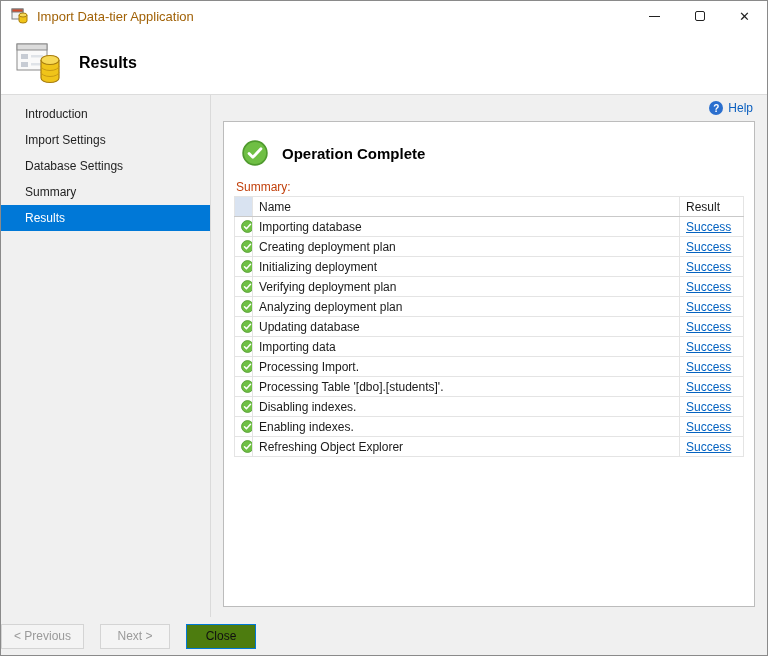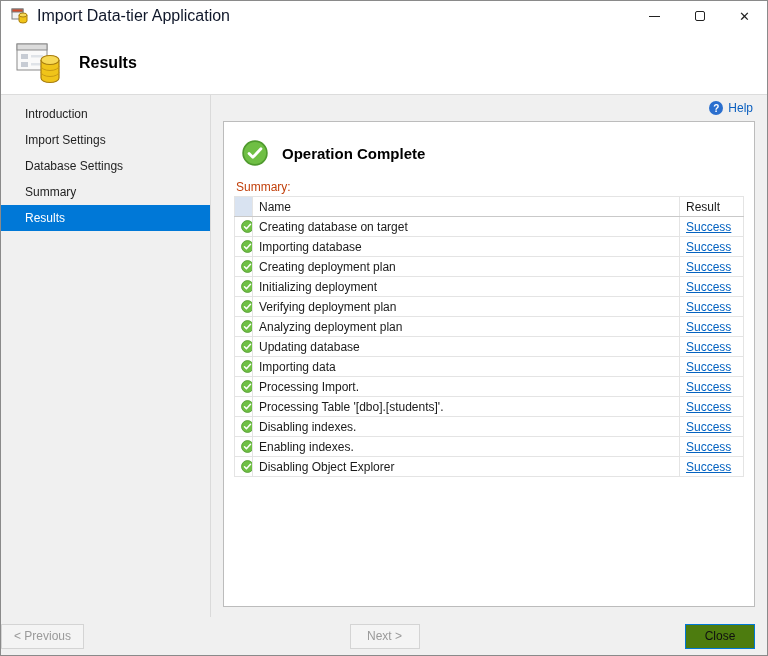--- a/index.html
+++ b/index.html
@@ -14,21 +14,21 @@
   }
 
   
   .titlebar {
     height: 30px; flex: 0 0 30px;
     background: #ffffff;
     display: flex; align-items: center;
     padding-left: 10px;
   }
   .titlebar .app-icon { width: 18px; height: 18px; margin-right: 8px; }
-  .titlebar .title { font-size: 16px; color: #0f172a; }
+  .titlebar .title { font-size: 13px; color: #a16207; }
   .win-controls { margin-left: auto; display: flex; height: 100%; }
   .win-btn {
     width: 45px; height: 100%;
     display: flex; align-items: center; justify-content: center;
     background: transparent; border: none; cursor: default;
     color: #222; font-size: 12px;
   }
   .min-glyph { display: inline-block; width: 11px; height: 1px; background: #222; }
   .max-glyph { display: inline-block; width: 10px; height: 10px; border: 1px solid #222; border-radius: 2px; }
   .close-glyph { font-size: 13px; line-height: 1; }
@@ -116,21 +116,21 @@
   .col-icon { width: 18px; }
   .col-result { width: 64px; }
   .icon-cell { padding: 1px 2px 0 3px; }
   .row-check { width: 13px; height: 13px; display: block; }
   .success-link { color: #0563c1; text-decoration: underline; cursor: pointer; }
 
   
   .footer {
     height: 38px; flex: 0 0 38px;
     background: #f0f0f0;
-    display: flex; align-items: center; justify-content: space-between;
+    display: flex; align-items: center; justify-content: flex-start;
     gap: 16px; padding-right: 12px;
   }
   .btn {
     height: 25px; min-width: 70px;
     padding: 0 12px;
     font-size: 12px; font-family: inherit;
     border: 1px solid #d4d4d4;
     background: #f4f4f4;
     color: #9a9a9a;
     cursor: default;
@@ -223,30 +223,20 @@
             </tr>
           </thead>
           <tbody>
               <tr>
     <td class="icon-cell">
       <svg class="row-check" viewBox="0 0 24 24" aria-hidden="true">
         <circle cx="12" cy="12" r="11" fill="#6fbf44" stroke="#4f9a2e" stroke-width="1.5"></circle>
         <path d="M6.5 12.5 L10 16 L17.5 8" fill="none" stroke="#ffffff" stroke-width="2.8" stroke-linecap="round" stroke-linejoin="round"></path>
       </svg>
     </td>
-    <td class="name-cell">Creating database on target</td>
-    <td class="result-cell"><a class="success-link">Success</a></td>
-  </tr>
-              <tr>
-    <td class="icon-cell">
-      <svg class="row-check" viewBox="0 0 24 24" aria-hidden="true">
-        <circle cx="12" cy="12" r="11" fill="#6fbf44" stroke="#4f9a2e" stroke-width="1.5"></circle>
-        <path d="M6.5 12.5 L10 16 L17.5 8" fill="none" stroke="#ffffff" stroke-width="2.8" stroke-linecap="round" stroke-linejoin="round"></path>
-      </svg>
-    </td>
     <td class="name-cell">Importing database</td>
     <td class="result-cell"><a class="success-link">Success</a></td>
   </tr>
               <tr>
     <td class="icon-cell">
       <svg class="row-check" viewBox="0 0 24 24" aria-hidden="true">
         <circle cx="12" cy="12" r="11" fill="#6fbf44" stroke="#4f9a2e" stroke-width="1.5"></circle>
         <path d="M6.5 12.5 L10 16 L17.5 8" fill="none" stroke="#ffffff" stroke-width="2.8" stroke-linecap="round" stroke-linejoin="round"></path>
       </svg>
     </td>
@@ -343,21 +333,21 @@
     <td class="name-cell">Enabling indexes.</td>
     <td class="result-cell"><a class="success-link">Success</a></td>
   </tr>
               <tr>
     <td class="icon-cell">
       <svg class="row-check" viewBox="0 0 24 24" aria-hidden="true">
         <circle cx="12" cy="12" r="11" fill="#6fbf44" stroke="#4f9a2e" stroke-width="1.5"></circle>
         <path d="M6.5 12.5 L10 16 L17.5 8" fill="none" stroke="#ffffff" stroke-width="2.8" stroke-linecap="round" stroke-linejoin="round"></path>
       </svg>
     </td>
-    <td class="name-cell">Disabling Object Explorer</td>
+    <td class="name-cell">Refreshing Object Explorer</td>
     <td class="result-cell"><a class="success-link">Success</a></td>
   </tr>
             </tbody>
         </table>
       </div>
     </div>
   </div>
 
   <div class="footer">
     <button class="btn">&lt; Previous</button>

